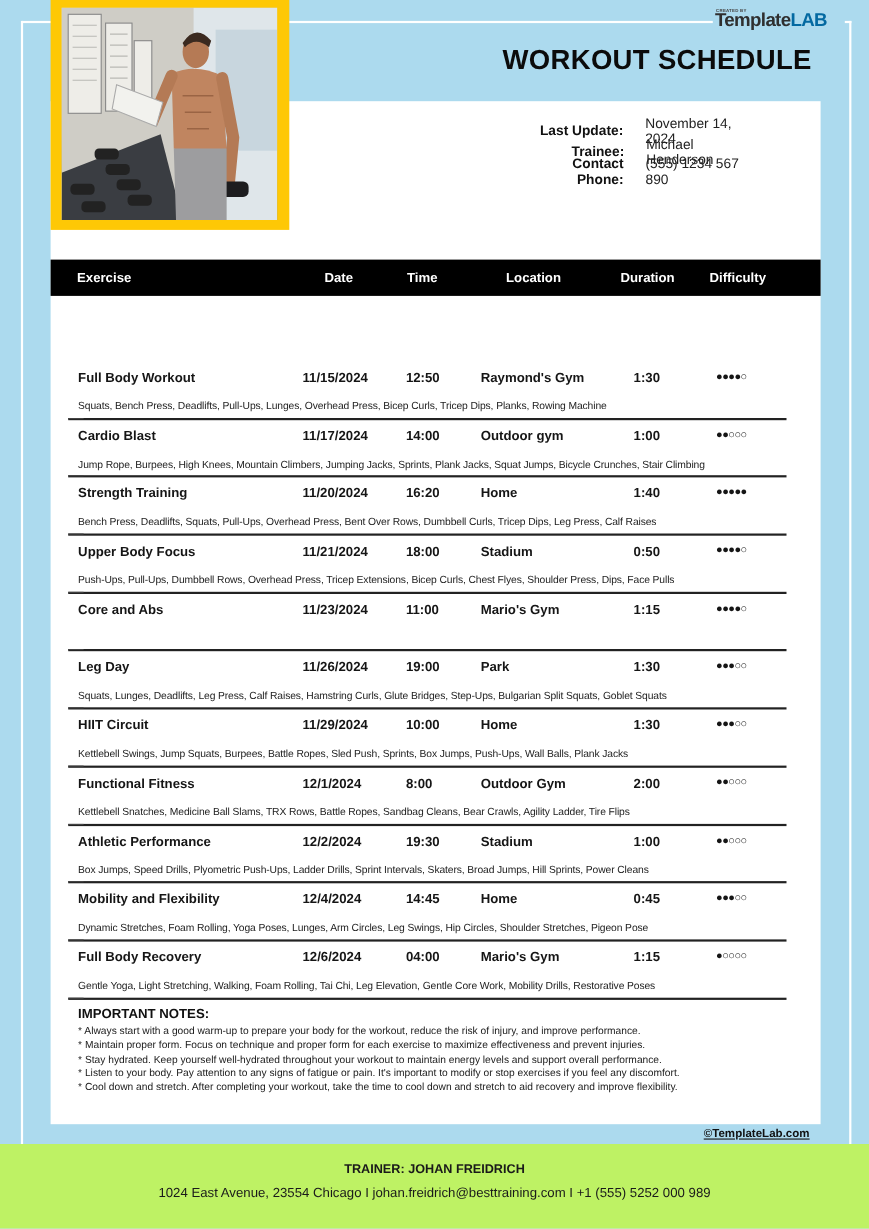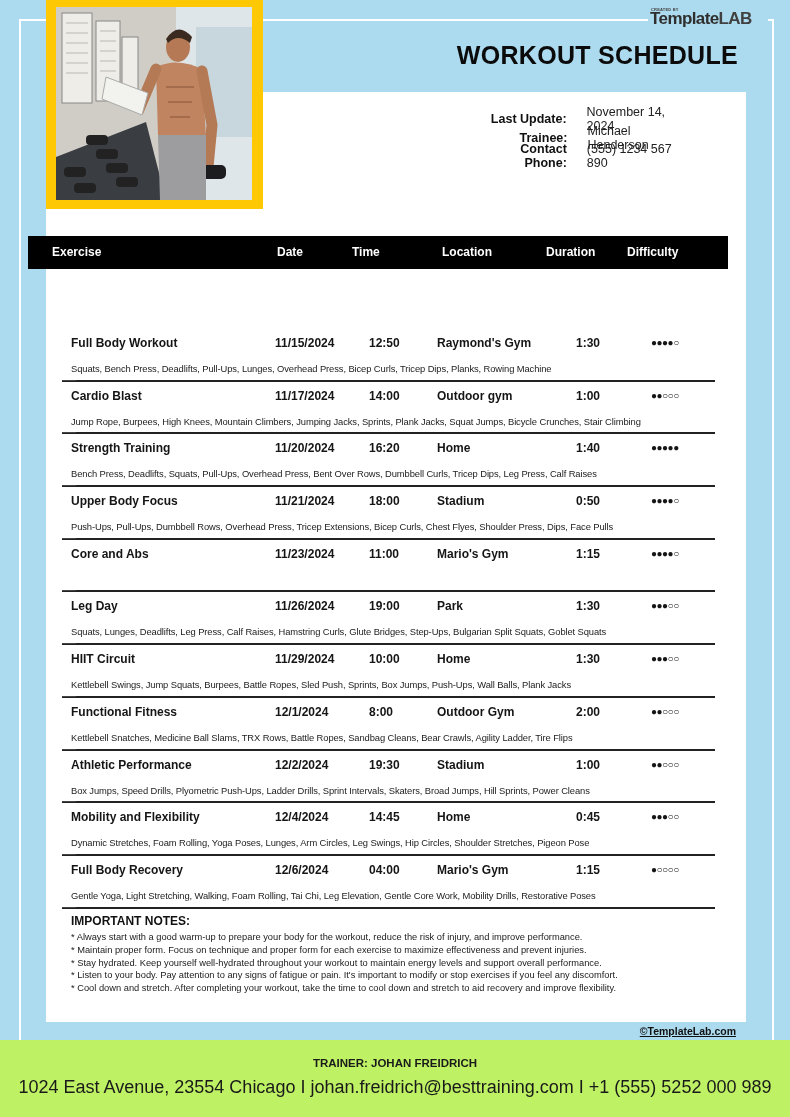--- a/index.html
+++ b/index.html
@@ -10,37 +10,37 @@
     font-family: "Liberation Sans", "DejaVu Sans", sans-serif;
     color: #111;
   }
   .frame-line-top { position: absolute; left: 20px; top: 19px; width: 754px; height: 2px; background: #fff; }
   .frame-line-left { position: absolute; left: 19px; top: 19px; width: 2px; height: 1022px; background: #fff; }
   .frame-line-right { position: absolute; left: 772px; top: 19px; width: 2px; height: 1022px; background: #fff; }
 
   .brand { position: absolute; left: 648px; top: 6px; width: 120px; height: 24px; background: #acdaee; }
   .brand-small { position: absolute; left: 3px; top: 1px; font-size: 4px; font-weight: bold; color: #444; letter-spacing: 0.2px; }
   .brand-name { position: absolute; left: 2px; top: 3px; font-size: 17px; font-weight: bold; letter-spacing: -0.6px; color: #2f2f2f; }
-  .brand-name .lab { color: #404040; margin-top: 12px; }
+  .brand-name .lab { color: #0369a1; margin-top: 12px; }
 
   .title { position: absolute; right: 52px; top: 41px; font-size: 25px; font-weight: bold; letter-spacing: 0.3px; color: #0b0b0b; }
 
   .card { position: absolute; left: 46px; top: 92px; width: 700px; height: 930px; background: #fff; }
 
   .photo-frame { position: absolute; left: 46px; top: 0; width: 217px; height: 209px; background: #fec805; }
   .photo { position: absolute; left: 10px; top: 7px; width: 196px; height: 193px; overflow: hidden;
            background: linear-gradient(180deg, #d8d8d2 0%, #c9c7c0 60%, #9d9a93 100%); }
   .photo svg { display: block; }
 
   .info { position: absolute; top: 110px; left: 430px; width: 260px; font-size: 12.5px; }
   .info-row { display: flex; height: 18.5px; align-items: center; }
   .info-label { width: 114px; text-align: right; font-weight: bold; padding-right: 20px; margin-left: 48px; }
   .info-value { color: #222; }
 
-  .thead { position: absolute; left: 28px; top: 236px; width: 700px; height: 33px; background: #000; color: #fff;
+  .thead { position: absolute; left: 46px; top: 236px; width: 700px; height: 33px; background: #000; color: #fff;
            font-weight: bold; font-size: 12px; }
   .th { position: absolute; top: 9px; }
 
   .rows { position: absolute; left: 46px; top: 298px; width: 700px; margin-top: 31px; }
   .row { position: relative; height: 52.7px; }
   .row .line { position: absolute; left: 16px; right: 31px; bottom: 0; height: 2px; background: #222; }
   .row .tick { position: absolute; left: 16px; bottom: 1px; width: 14px; height: 1px; background: #444; }
   .cell { position: absolute; top: 7px; font-weight: bold; font-size: 12px; color: #151515; }
   .c-ex { left: 25px; }
   .c-date { left: 229px; }
@@ -51,21 +51,21 @@
   .desc { position: absolute; left: 25px; top: 34px; font-size: 9.4px; color: #222; white-space: nowrap; letter-spacing: -0.1px; }
 
   .notes { position: absolute; left: 71px; top: 914px; width: 640px; }
   .notes-title { font-weight: bold; font-size: 12px; margin-bottom: 3px; }
   .note { font-size: 9.3px; line-height: 12.8px; color: #1a1a1a; white-space: nowrap; }
 
   .copyright { position: absolute; right: 54px; top: 1025px; font-size: 10.5px; font-weight: bold; text-decoration: underline; color: #111; }
 
   .footer { position: absolute; left: 0; top: 1040px; width: 790px; height: 77px; background: #bef264; text-align: center; }
   .footer-title { margin-top: 17px; font-size: 11.5px; font-weight: bold; color: #1a1a1a; }
-  .footer-contact { margin-top: 8px; font-size: 18px; color: #1a1a1a; }
+  .footer-contact { margin-top: 8px; font-size: 12px; color: #1a1a1a; }
 </style>
 </head>
 <body>
 
 <div class="frame-line-top"></div>
 <div class="frame-line-left"></div>
 <div class="frame-line-right"></div>
 
 <div class="brand">
   <span class="brand-small">CREATED BY</span>

